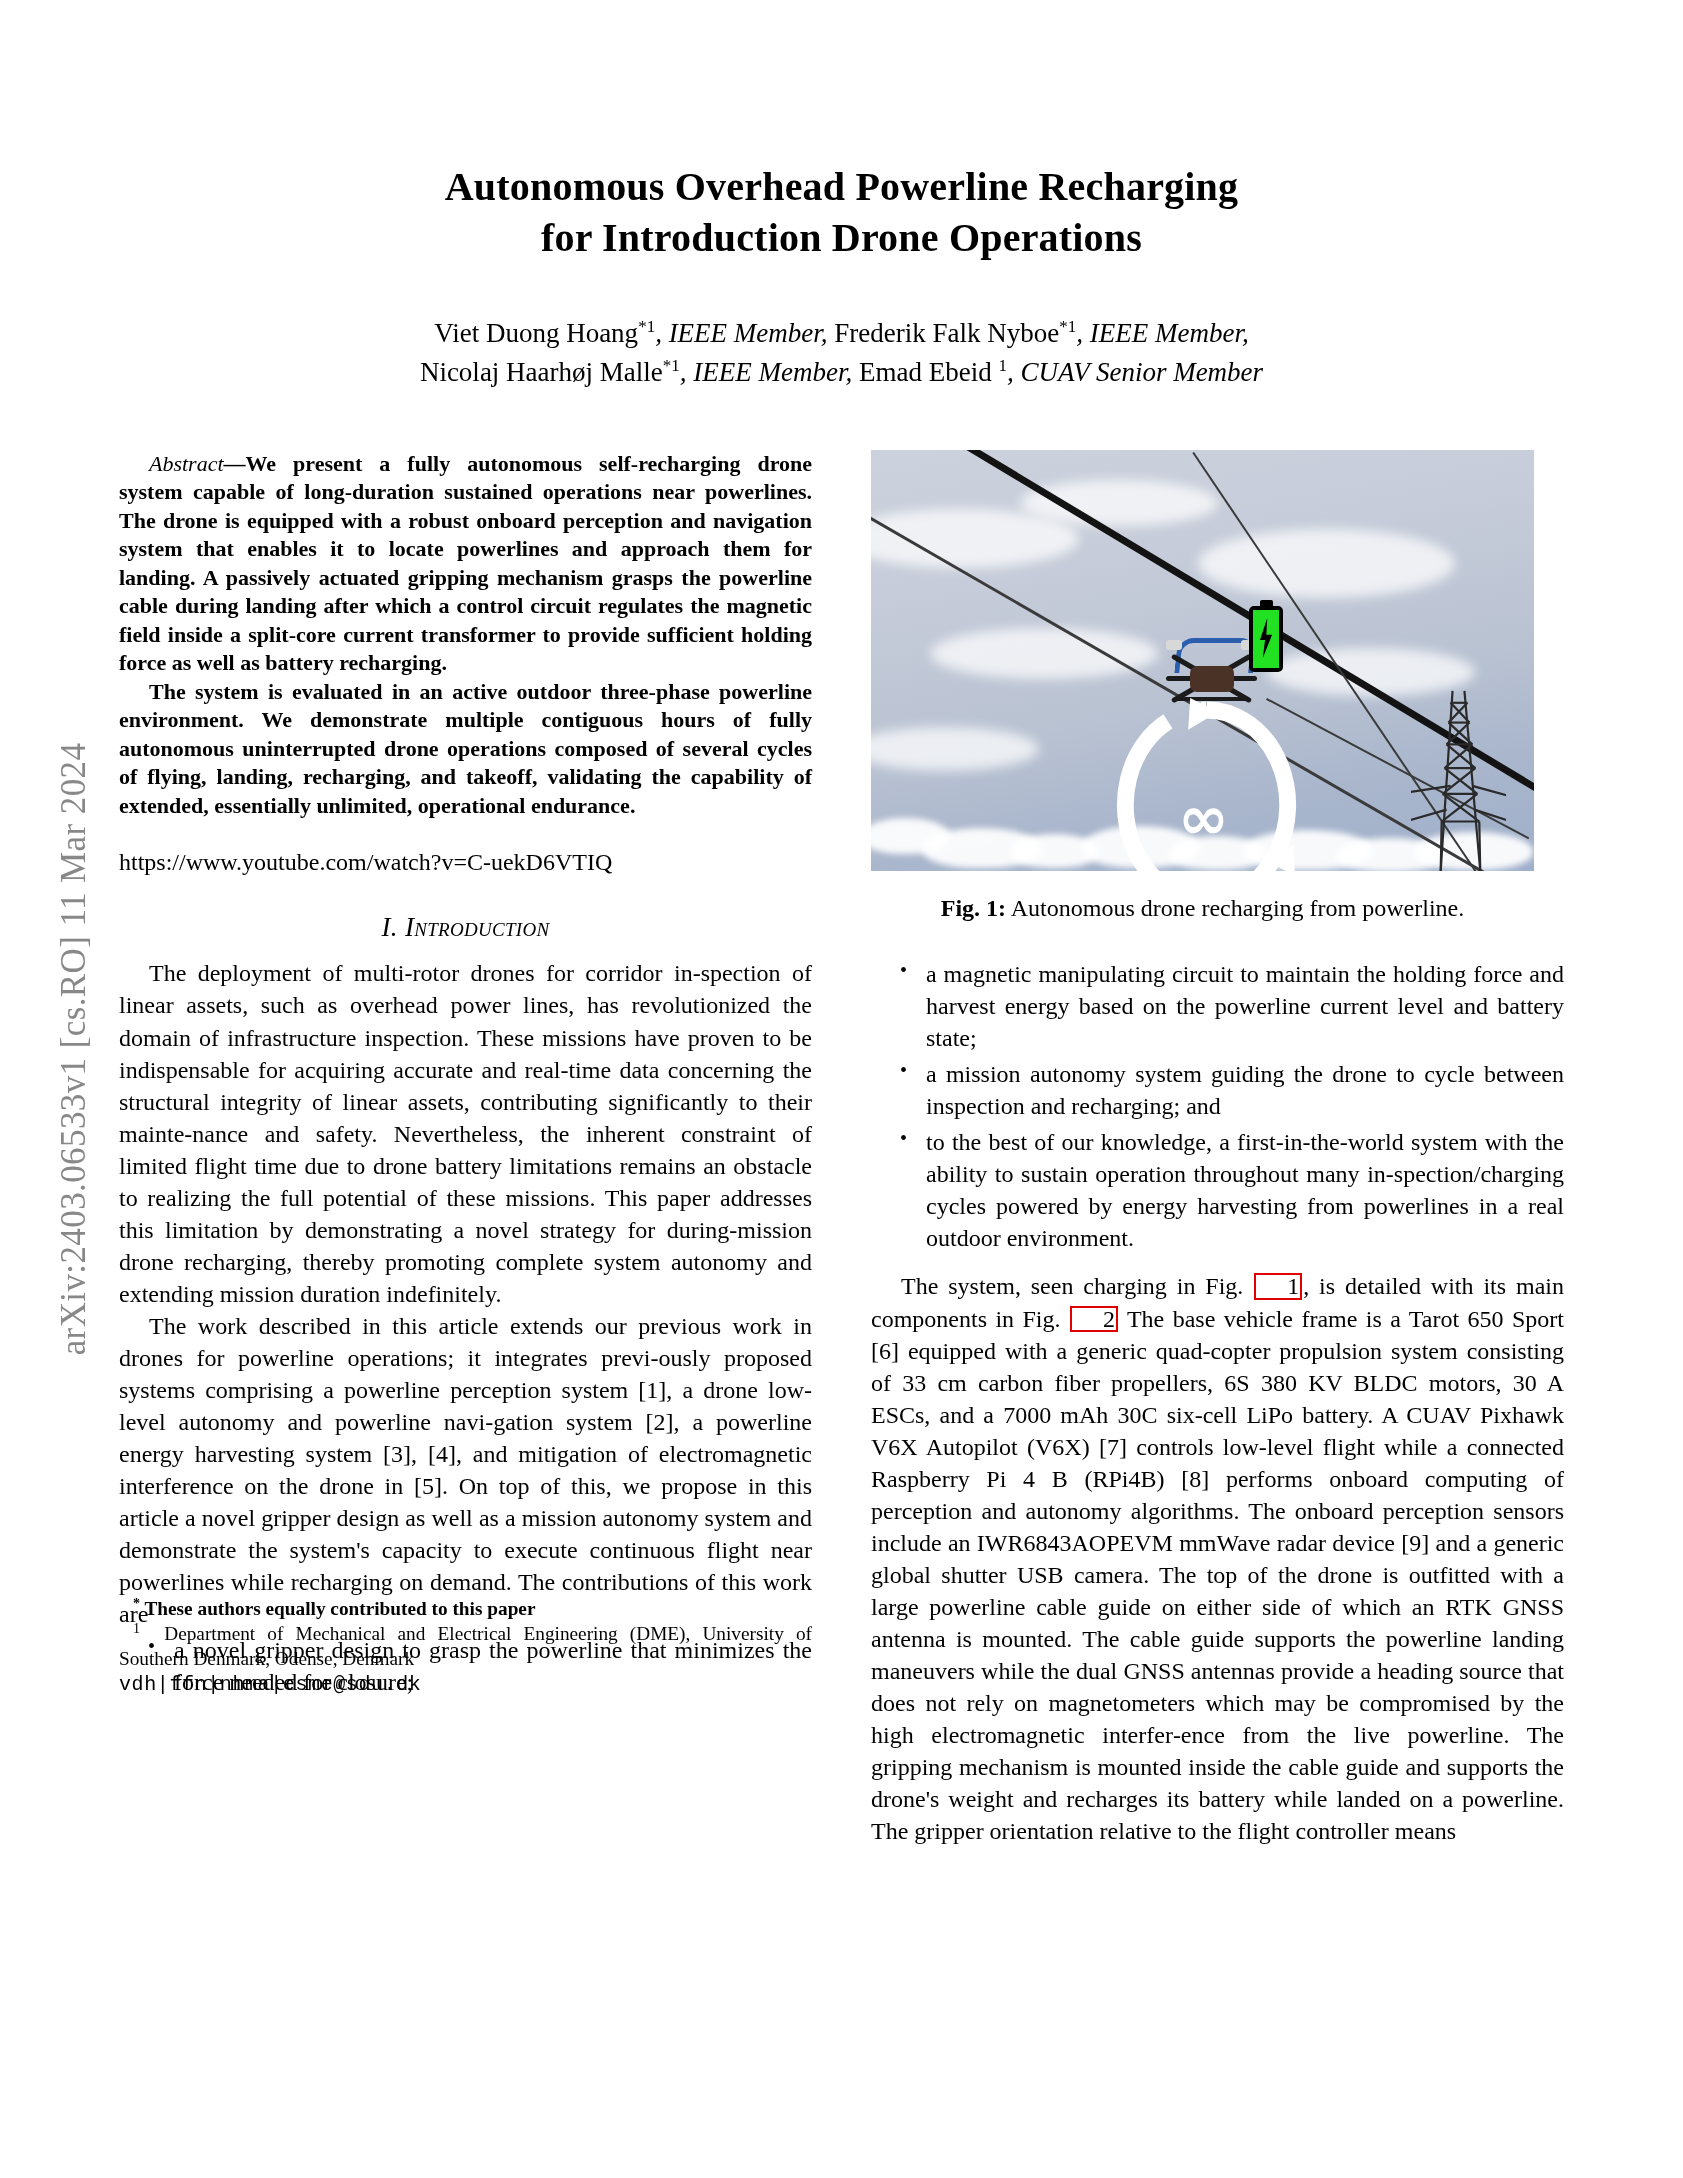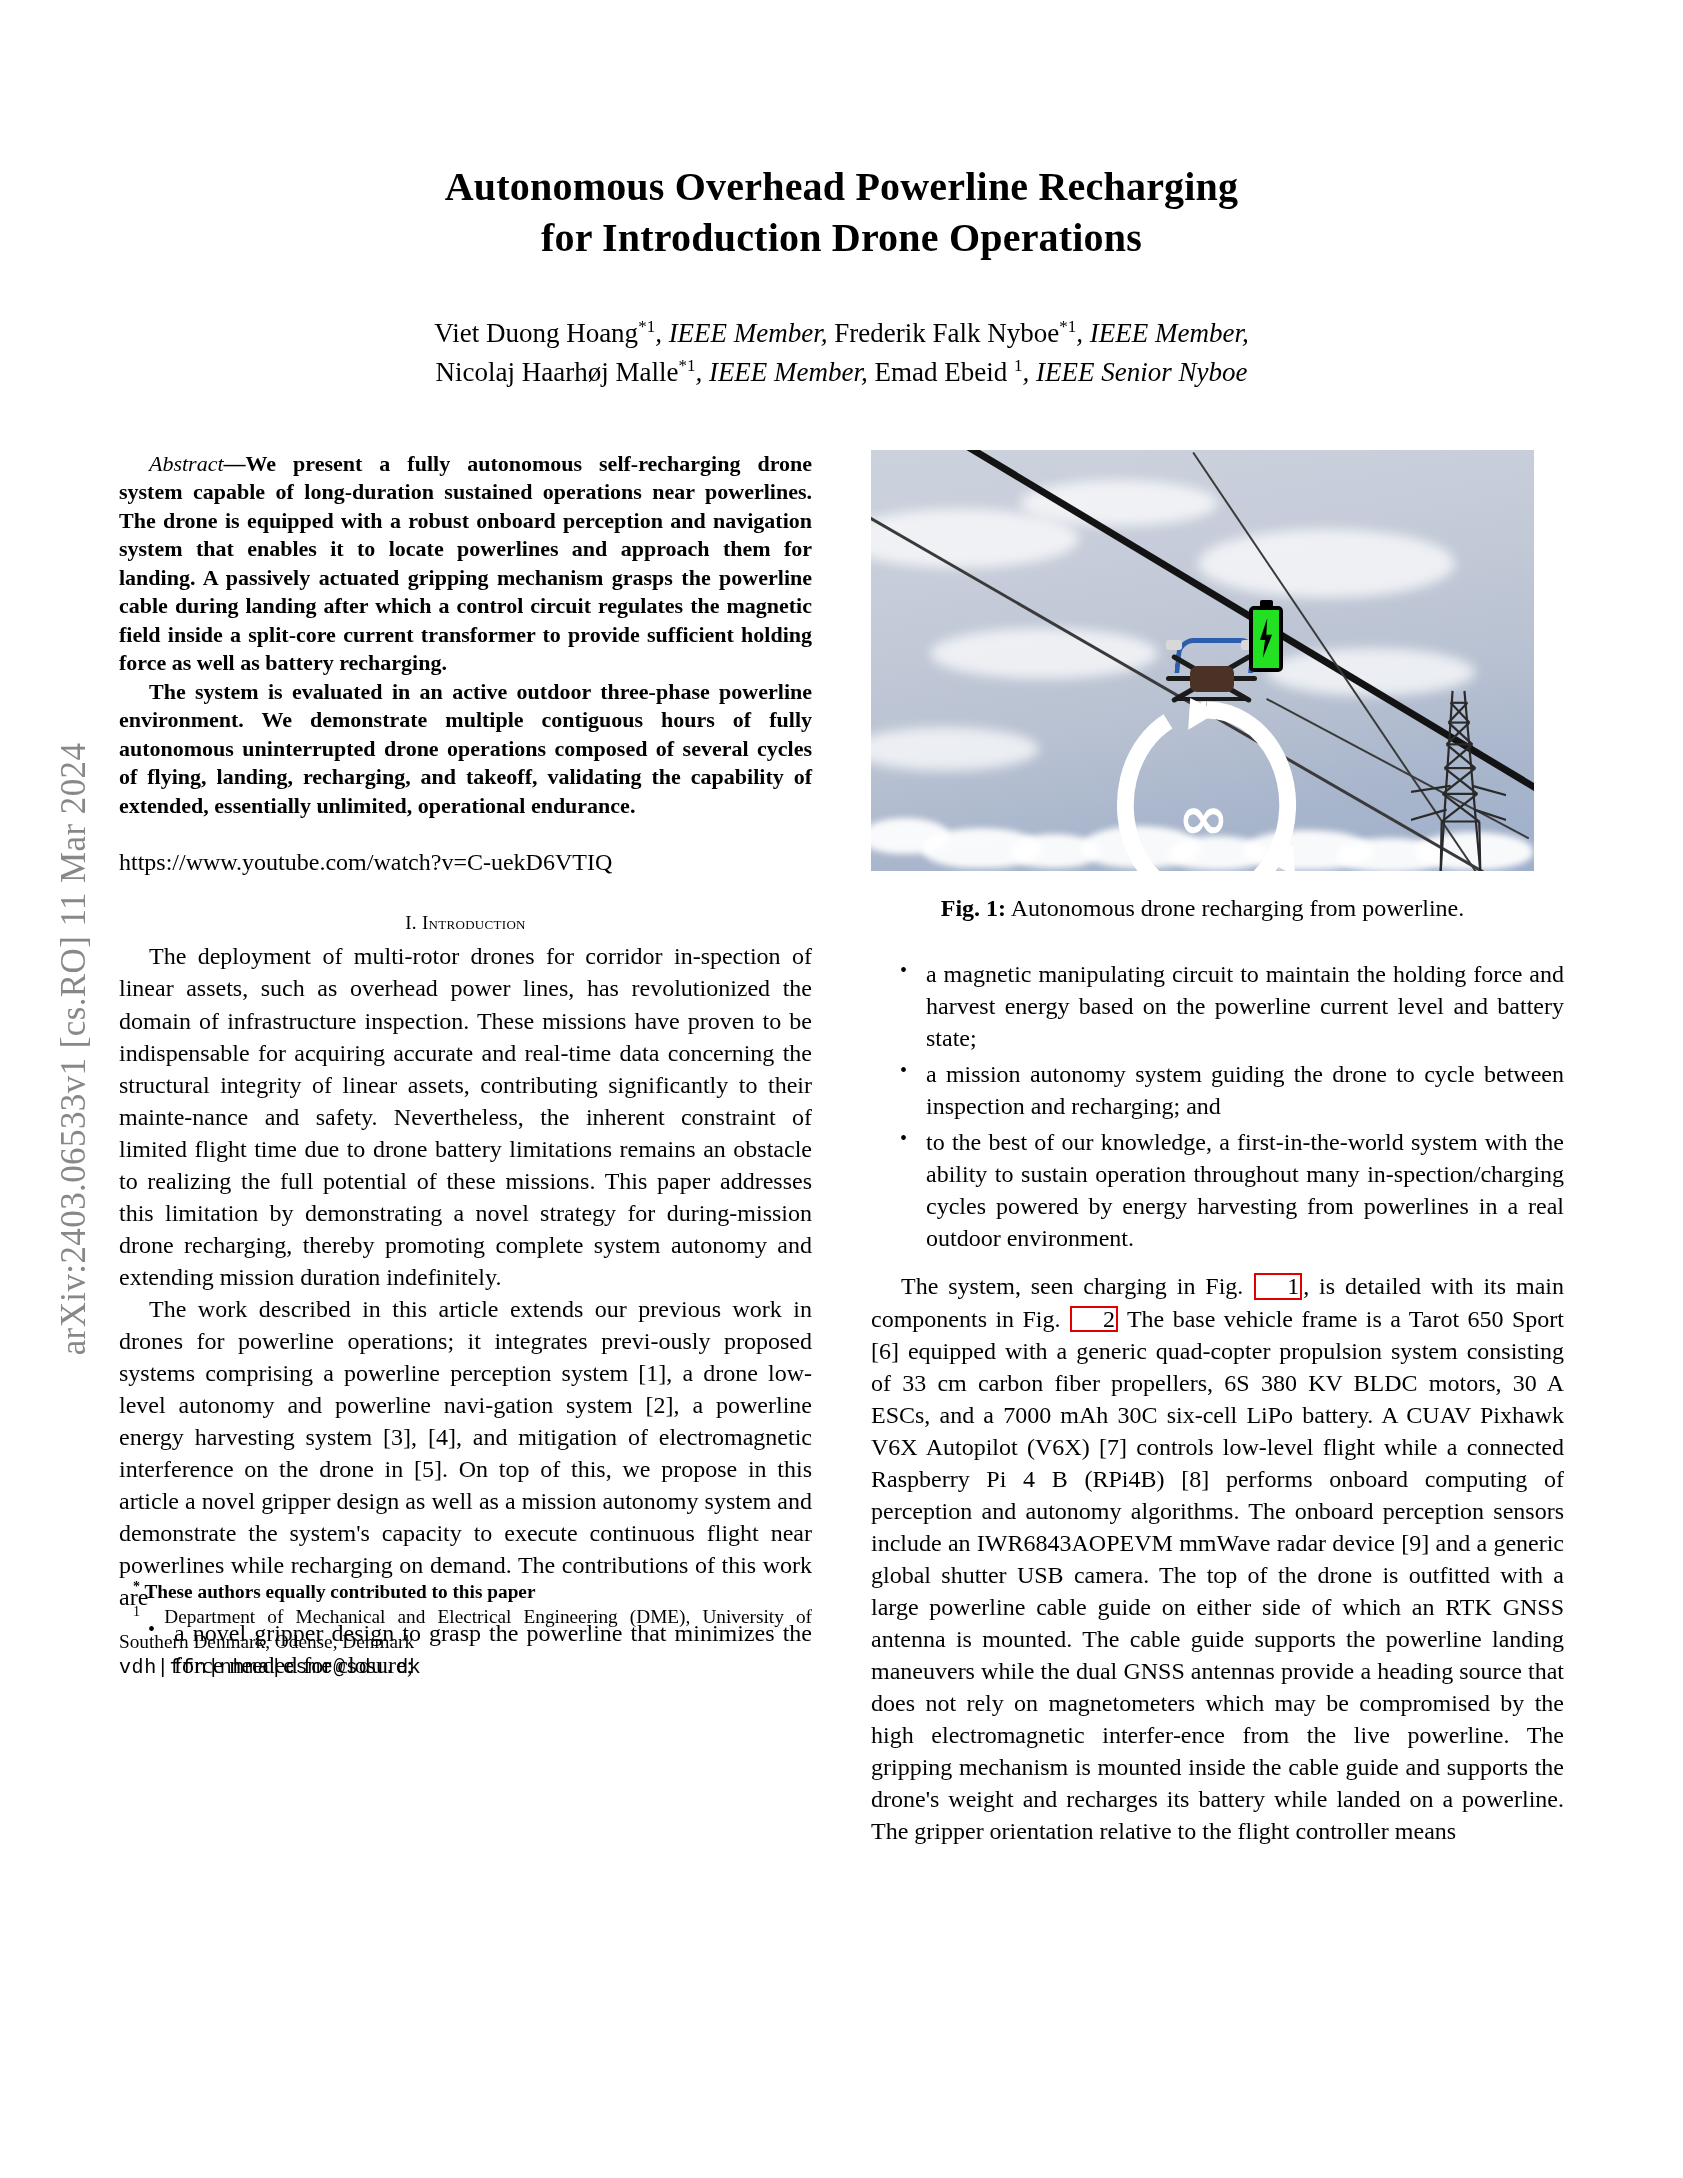--- a/index.html
+++ b/index.html
@@ -108,25 +108,26 @@
 
   .videoblock {
     margin-top: 26px;
     font-size: 24px;
     line-height: 1.34;
   }
   .videoblock .ind { text-indent: 26px; display: block; }
 
   .section-head {
     text-align: center;
-    font-size: 19px;
+    font-size: 27px;
     margin-top: 34px;
-    margin-bottom: 6px;
+    margin-bottom: 14px;
     font-variant: small-caps;
     letter-spacing: 0.3px;
+    font-style: italic;
   }
   .section-head .num { font-variant: normal; }
 
   p.body {
     margin: 0;
     font-size: 24px;
     line-height: 1.335;
     text-align: justify;
     text-indent: 30px;
     hyphens: manual;
@@ -347,21 +348,21 @@
 <div id="page">
 
   <div id="title-block">
     <h1 id="paper-title">
       <span class="tline">Autonomous Overhead Powerline Recharging</span>
       <span class="tline">for Introduction Drone Operations</span>
     </h1>
 
     <div id="authors">
       <span class="aline"><span>Viet Duong Hoang</span><sup class="mk">*1</sup><span class="it">, IEEE Member, </span><span>Frederik Falk Nyboe</span><sup class="mk">*1</sup><span class="it">, IEEE Member,</span></span>
-      <span class="aline"><span>Nicolaj Haarhøj Malle</span><sup class="mk">*1</sup><span class="it">, IEEE Member, </span><span>Emad Ebeid </span><sup class="mk">1</sup><span class="it">, IEEE Senior Nyboe</span></span>
+      <span class="aline"><span>Nicolaj Haarhøj Malle</span><sup class="mk">*1</sup><span class="it">, IEEE Member, </span><span>Emad Ebeid </span><sup class="mk">1</sup><span class="it">, CUAV Senior Member</span></span>
     </div>
   </div>
 
   <div id="columns">
 
     <div class="col" id="col-left">
 
       <div class="abstract">
         <p class="first"><span class="ablabel">Abstract</span><span>—</span><span>We present a fully autonomous self-recharging drone system capable of long-duration sustained operations near powerlines. The drone is equipped with a robust onboard perception and navigation system that enables it to locate powerlines and approach them for landing. A passively actuated gripping mechanism grasps the powerline cable during landing after which a control circuit regulates the magnetic field inside a split-core current transformer to provide sufficient holding force as well as battery recharging.</span></p>
         <p>The system is evaluated in an active outdoor three-phase powerline environment. We demonstrate multiple contiguous hours of fully autonomous uninterrupted drone operations composed of several cycles of flying, landing, recharging, and takeoff, validating the capability of extended, essentially unlimited, operational endurance.</p>

